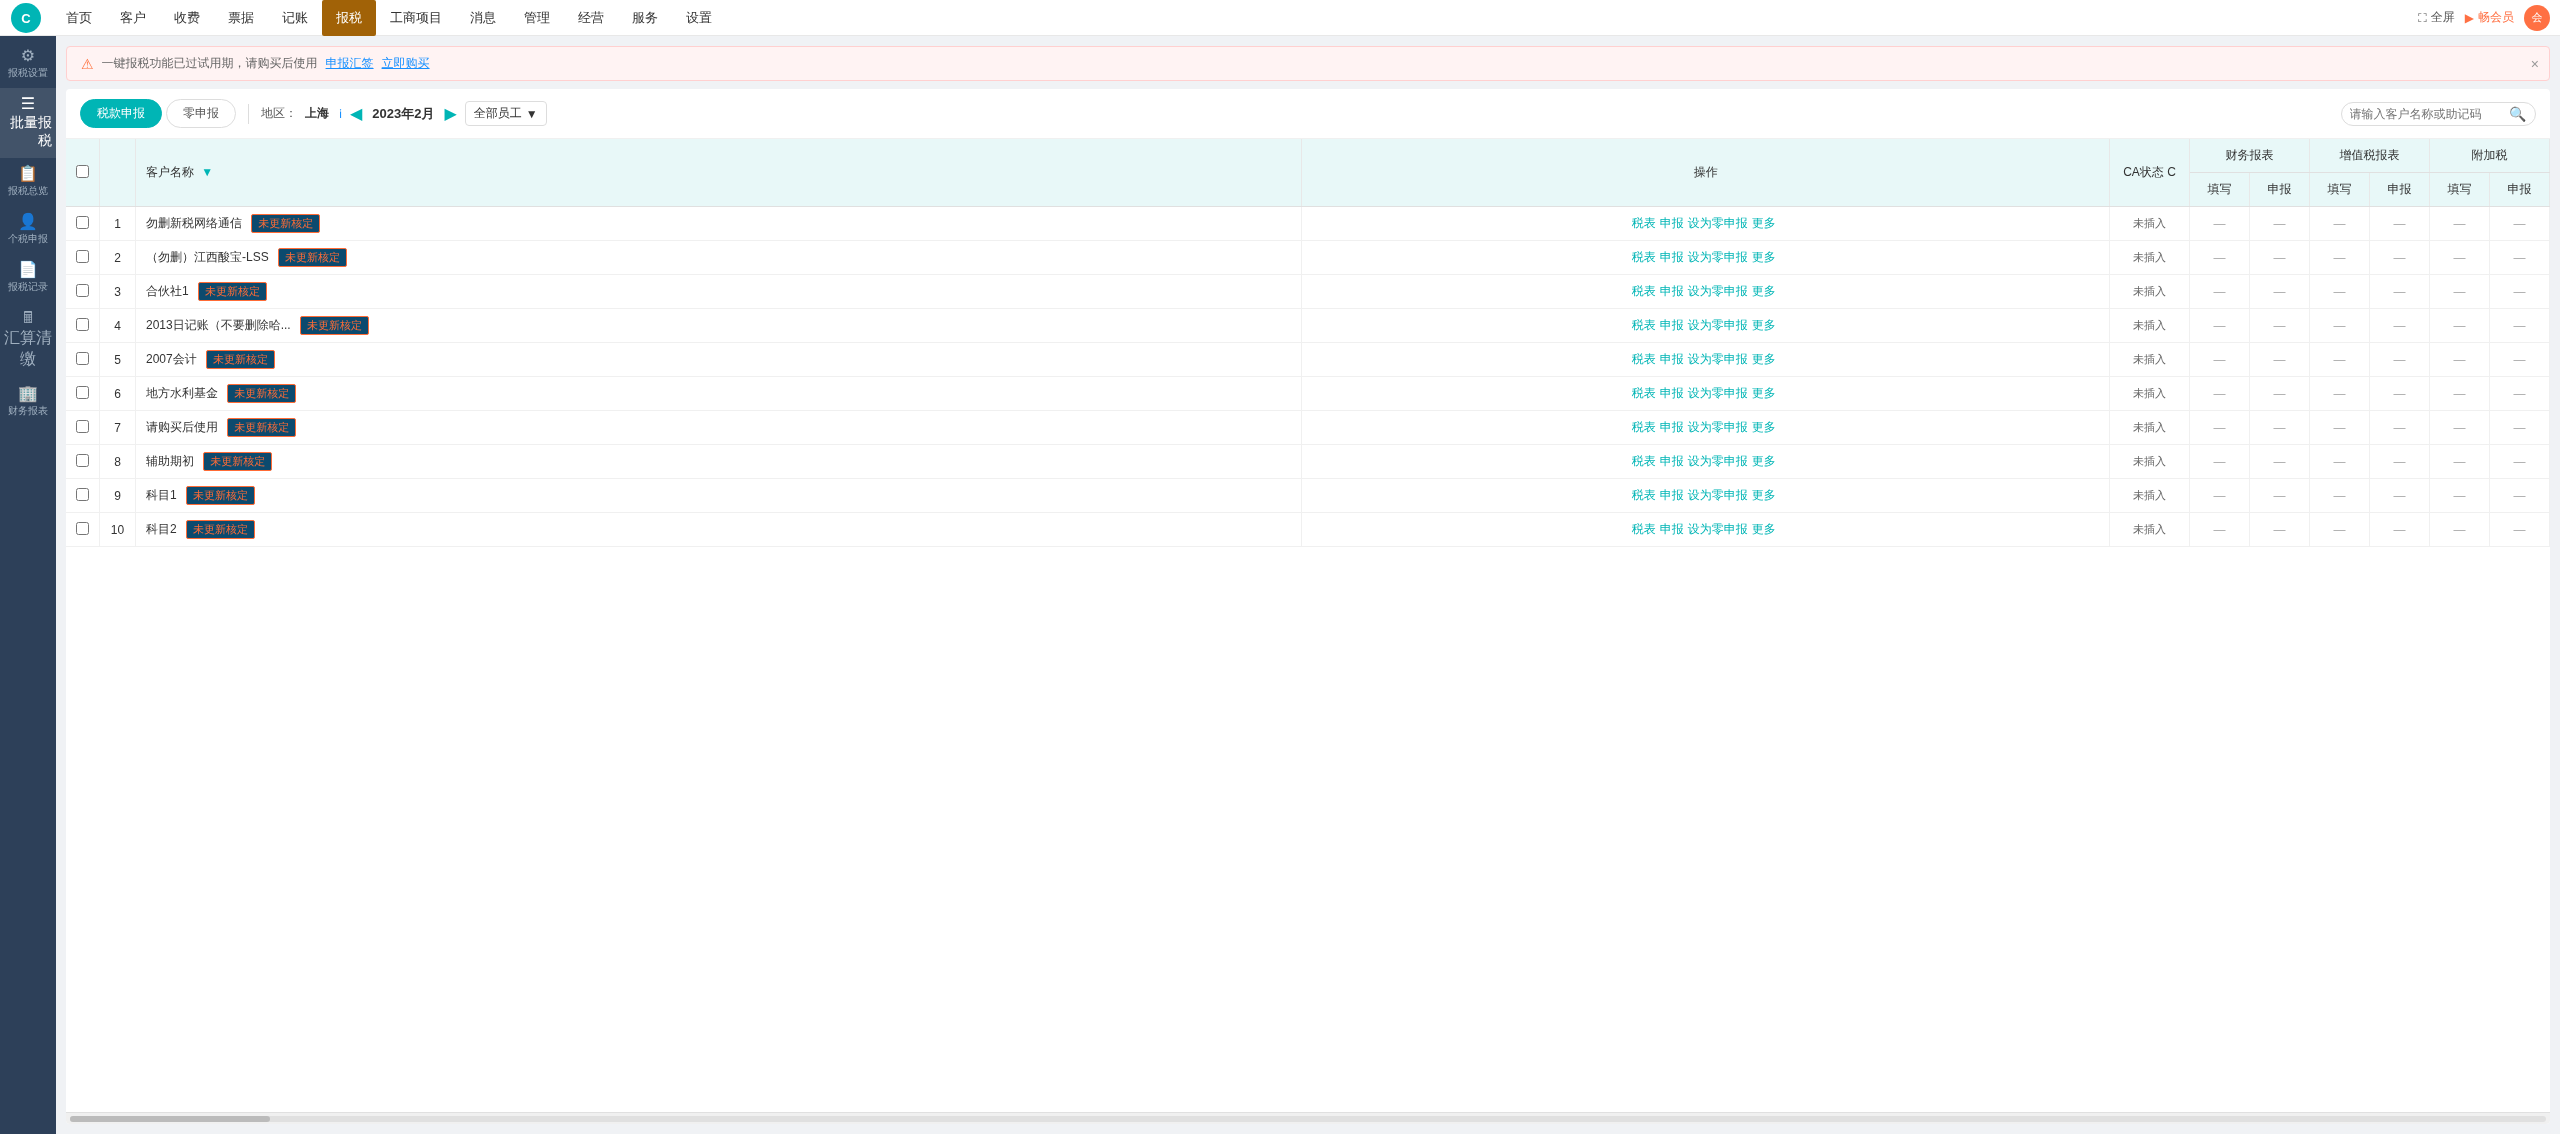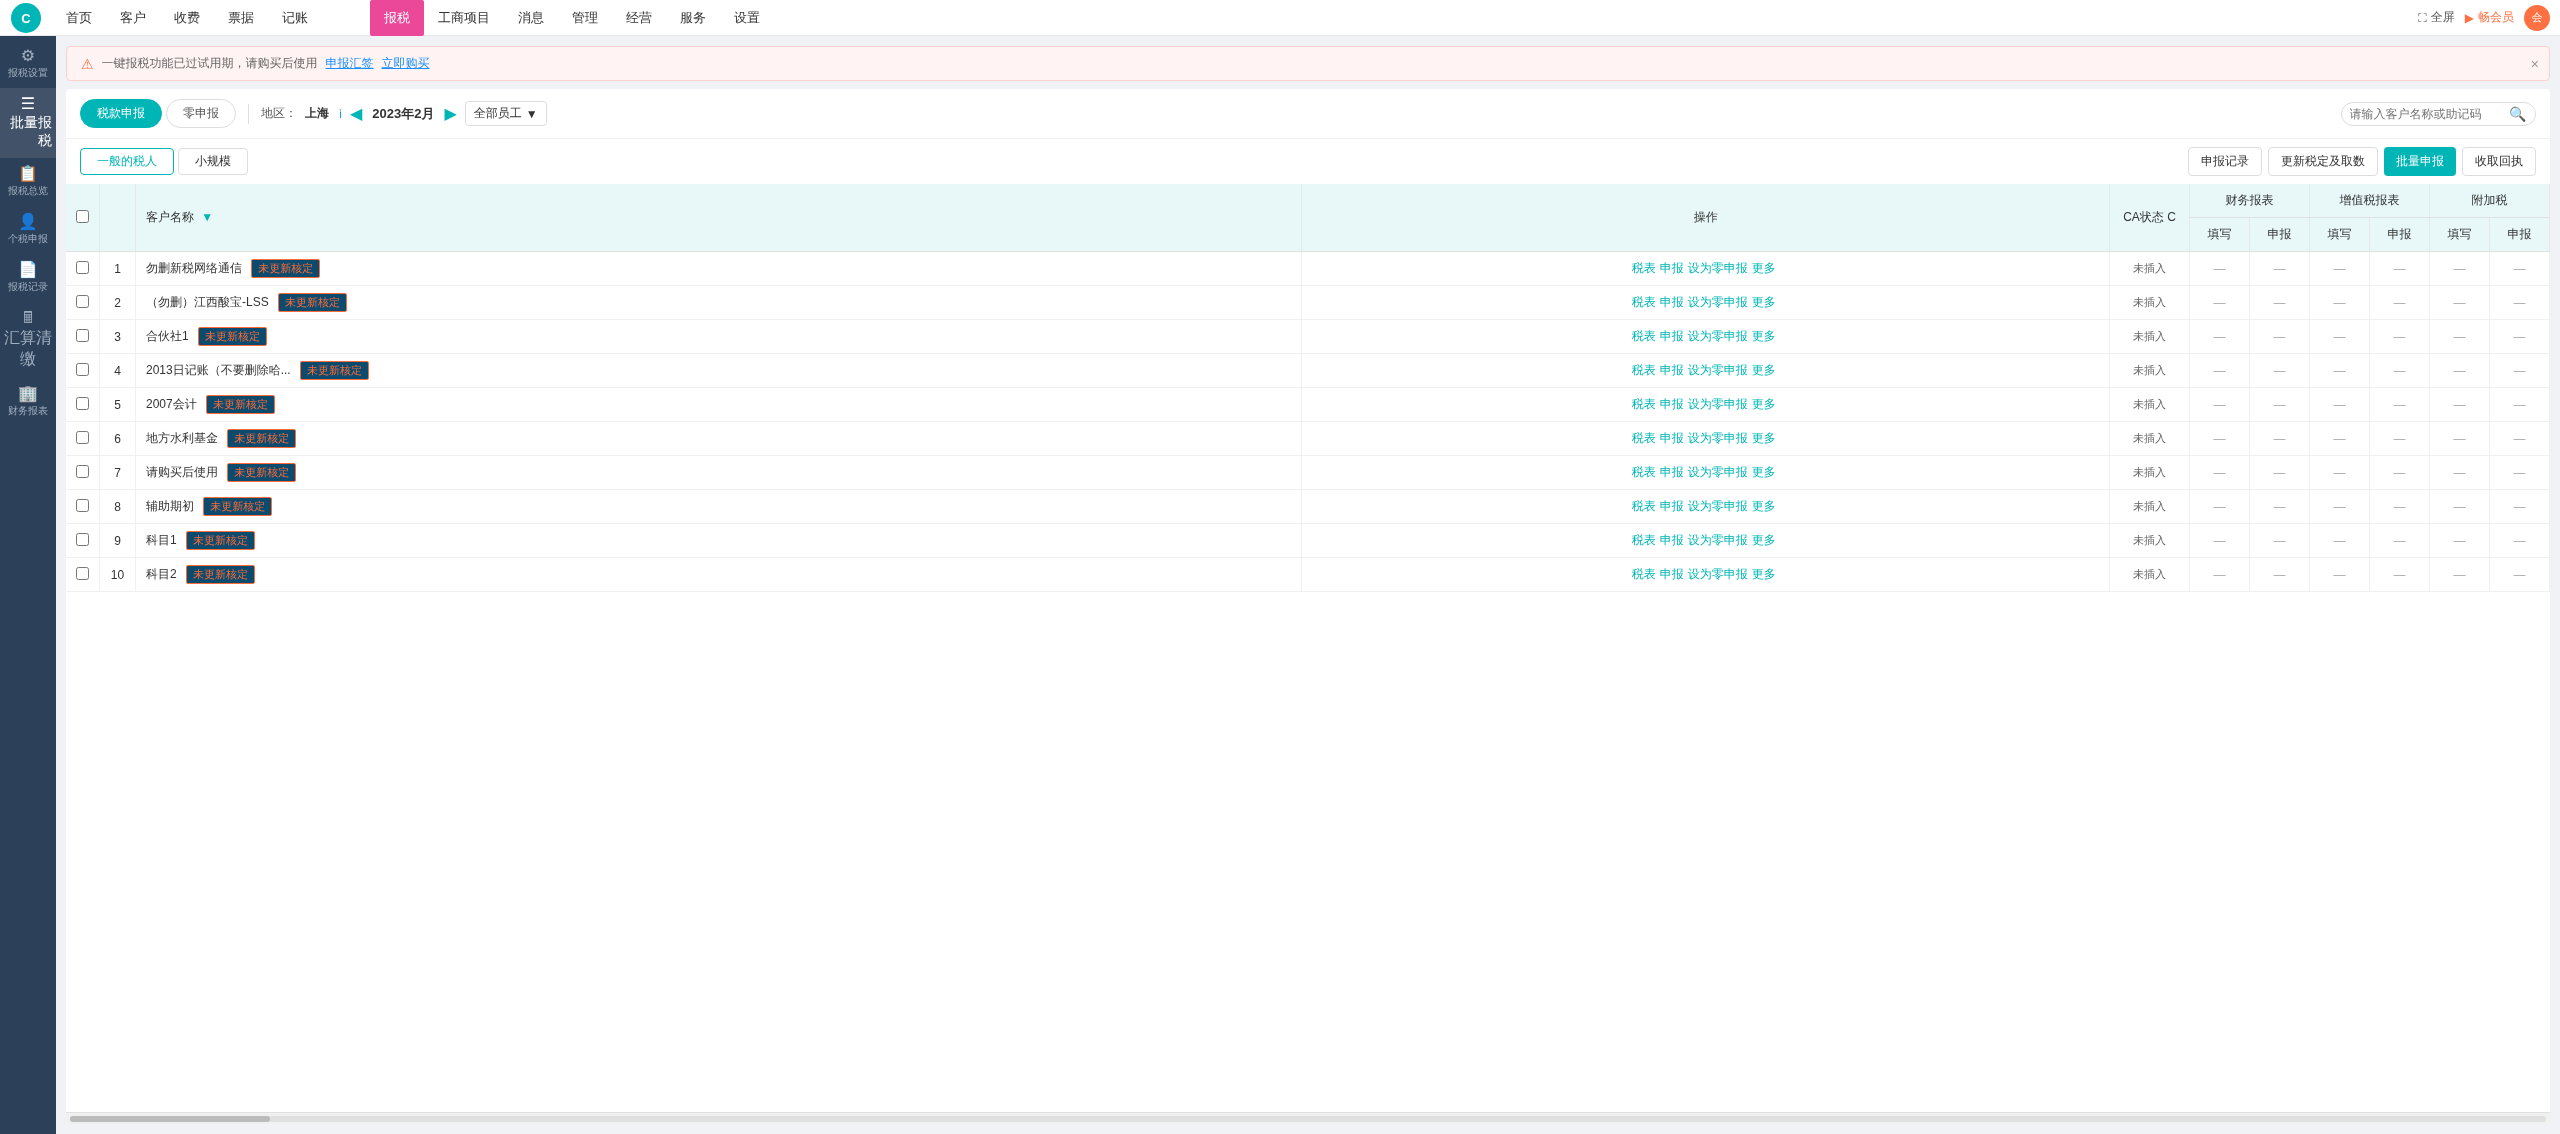--- a/index.html
+++ b/index.html
@@ -4,21 +4,21 @@
   <style>
     * { box-sizing: border-box; margin: 0; padding: 0; }
     body { font-family: 'Microsoft YaHei', Arial, sans-serif; font-size: 12px; background: #f0f2f5; display: flex; flex-direction: column; height: 100vh; overflow: hidden; }
 
     
     .top-nav { background: #fff; height: 36px; display: flex; align-items: center; padding: 0 10px; border-bottom: 1px solid #e8e8e8; position: relative; z-index: 100; }
     .top-nav-logo { width: 32px; height: 32px; margin-right: 10px; }
     .top-nav-logo svg { width: 100%; height: 100%; }
     .nav-items { display: flex; align-items: center; flex: 1; }
     .nav-item { padding: 0 14px; height: 36px; display: flex; align-items: center; cursor: pointer; font-size: 13px; color: #333; white-space: nowrap; }
-    .nav-item.active { background: #ec4899; color: #fff; border-radius: 2px; margin-left: 48px; }
+    .nav-item.active { background: #a16207; color: #fff; border-radius: 2px; }
     .nav-right { display: flex; align-items: center; gap: 10px; margin-left: auto; }
     .nav-right-btn { display: flex; align-items: center; gap: 4px; cursor: pointer; font-size: 12px; color: #555; }
     .nav-avatar { width: 26px; height: 26px; border-radius: 50%; background: #ff7043; display: flex; align-items: center; justify-content: center; color: #fff; font-size: 11px; }
 
     
     .main-layout { display: flex; flex: 1; overflow: hidden; }
 
     
     .sidebar { width: 56px; background: #2d4059; display: flex; flex-direction: column; align-items: center; padding-top: 4px; overflow-y: auto; }
     .sidebar-item { width: 100%; display: flex; flex-direction: column; align-items: center; padding: 8px 4px; cursor: pointer; color: #a0b0c0; font-size: 11px; gap: 2px; }
@@ -193,32 +193,20 @@
         <div class="staff-select">
           <span>全部员工</span>
           <span>▼</span>
         </div>
         <div class="search-box">
           <input type="text" placeholder="请输入客户名称或助记码" style="">
           <span class="search-icon">🔍</span>
         </div>
       </div>
 
-      <div class="action-row">
-        <div id="subtabs" style="display:flex;gap:4px;">
-            <button class="sub-tab-btn active">一般的税人</button>
-            <button class="sub-tab-btn">小规模</button>
-          </div>
-        <div class="action-btns" id="action-btns">
-            <button class="btn-outline">申报记录</button>
-            <button class="btn-outline">更新税定及取数</button>
-            <button class="btn-primary">批量申报</button>
-            <button class="btn-outline">收取回执</button>
-          </div>
-      </div>
 
       <div class="table-container">
         <table>
           <thead>
             <tr class="th-group">
               <th rowspan="2" class="checkbox-cell">
                 <input type="checkbox" style="">
               </th>
               <th rowspan="2" class="col-num"></th>
               <th rowspan="2" class="col-name left">

